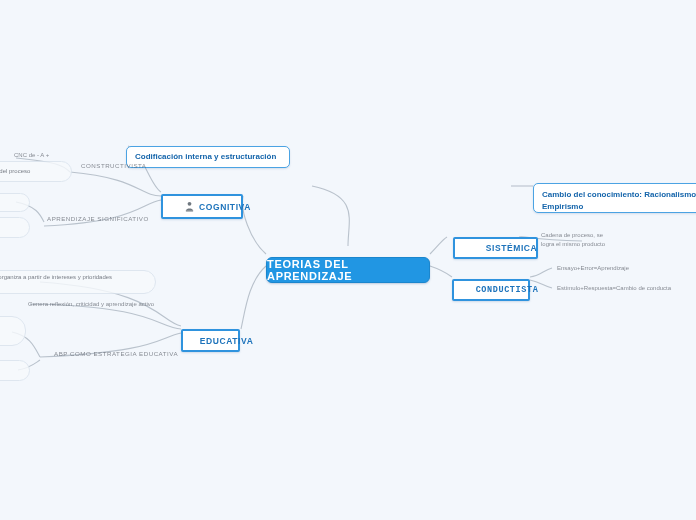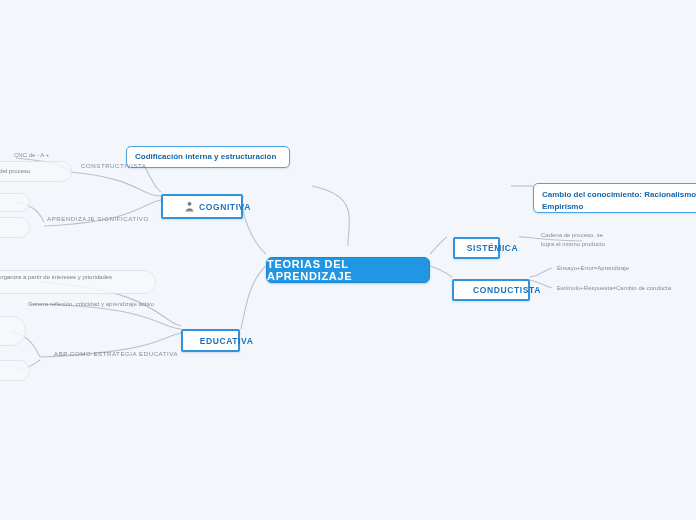--- a/index.html
+++ b/index.html
@@ -176,25 +176,25 @@
         <rect x="0.8" y="10.3" width="8.4" height="1.2" rx="0.5" fill="#707880"></rect>
       </svg>
     </span>
     <span>COGNITIVA</span>
   </div>
 
   <div class="node branch" style="left:181px; top:318px; width:59px; height:23px;">
     <span>EDUCATIVA</span>
   </div>
 
-  <div class="node branch" style="left:453px; top:226px; width:47px; height:22px;justify-content:center;">
+  <div class="node branch" style="left:453px; top:226px; width:85px; height:22px;justify-content:center;">
     <span>SISTÉMICA</span>
   </div>
 
-  <div class="node branch" style="left:452px; top:268px; width:78px; height:22px;">
+  <div class="node branch" style="left:452px; top:268px; width:78px; height:22px;font-family:Liberation Mono, monospace;">
     <span>CONDUCTISTA</span>
   </div>
 
   <div class="node textbox center-text" style="left:126px; top:135px; width:164px; height:22px;">
     <span>Codificación interna y estructuración</span>
   </div>
 
 
   <div class="node textbox" style="left:533px; top:172px; width:175px; height:30px;">
     <span>Cambio del conocimiento: Racionalismo Empirismo</span>

